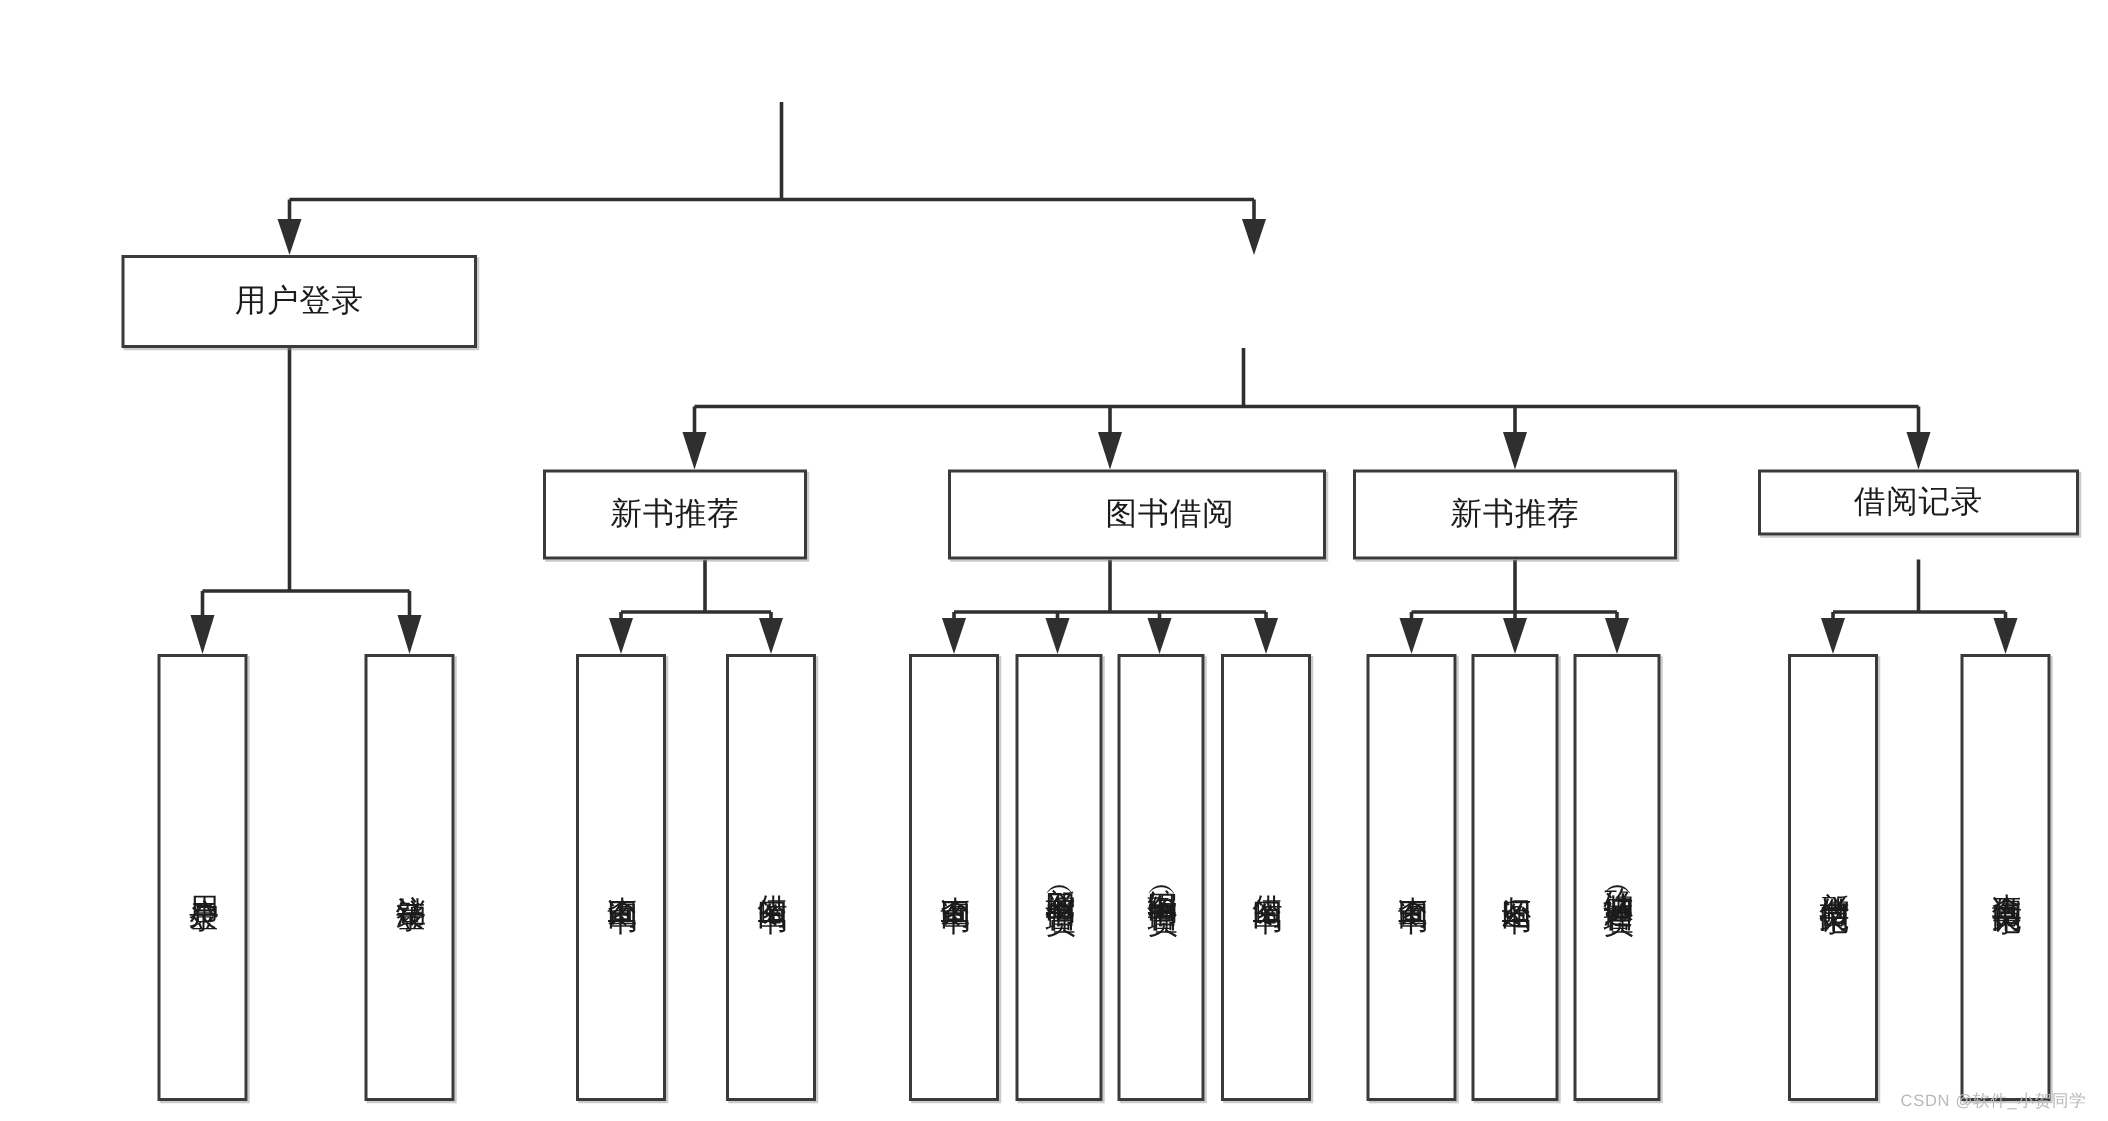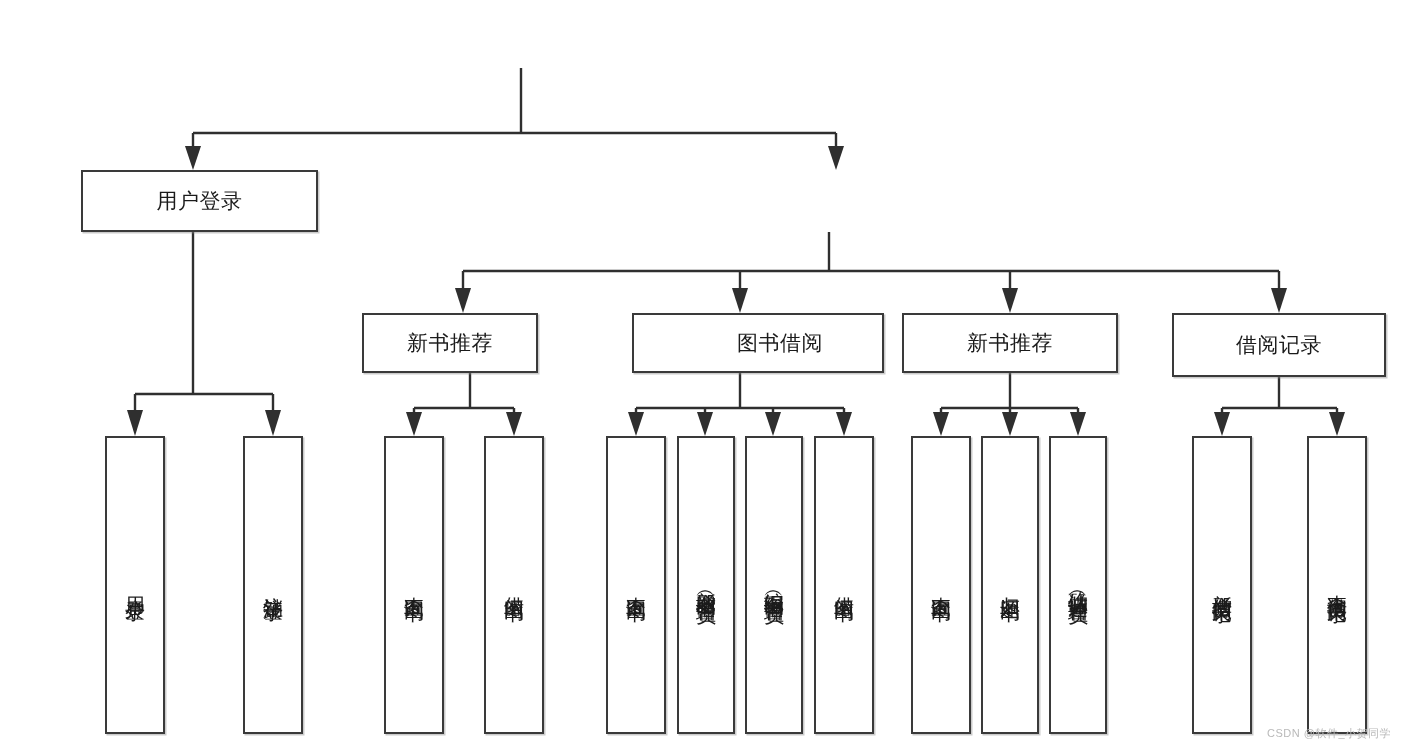--- a/index.html
+++ b/index.html
@@ -125,21 +125,21 @@
 
   <div class="node" style="left:362px;top:313px;width:176px;height:60px;">
     <span class="node-label">新书推荐</span>
   </div>
   <div class="node" style="left:632px;top:313px;width:252px;height:60px;padding-left:44px;">
     <span class="node-label">图书借阅</span>
   </div>
   <div class="node" style="left:902px;top:313px;width:216px;height:60px;">
     <span class="node-label">新书推荐</span>
   </div>
-  <div class="node" style="left:1172px;top:313px;width:214px;height:64px;">
+  <div class="node" style="left:1172px;top:313px;width:214px;height:44px;">
     <span class="node-label">借阅记录</span>
   </div>
 
   <div class="node leaf" style="left:105px;top:436px;width:60px;height:298px;">
     <span class="node-label">用户登录</span>
   </div>
   <div class="node leaf" style="left:243px;top:436px;width:60px;height:298px;">
     <span class="node-label">注销登录</span>
   </div>
 

